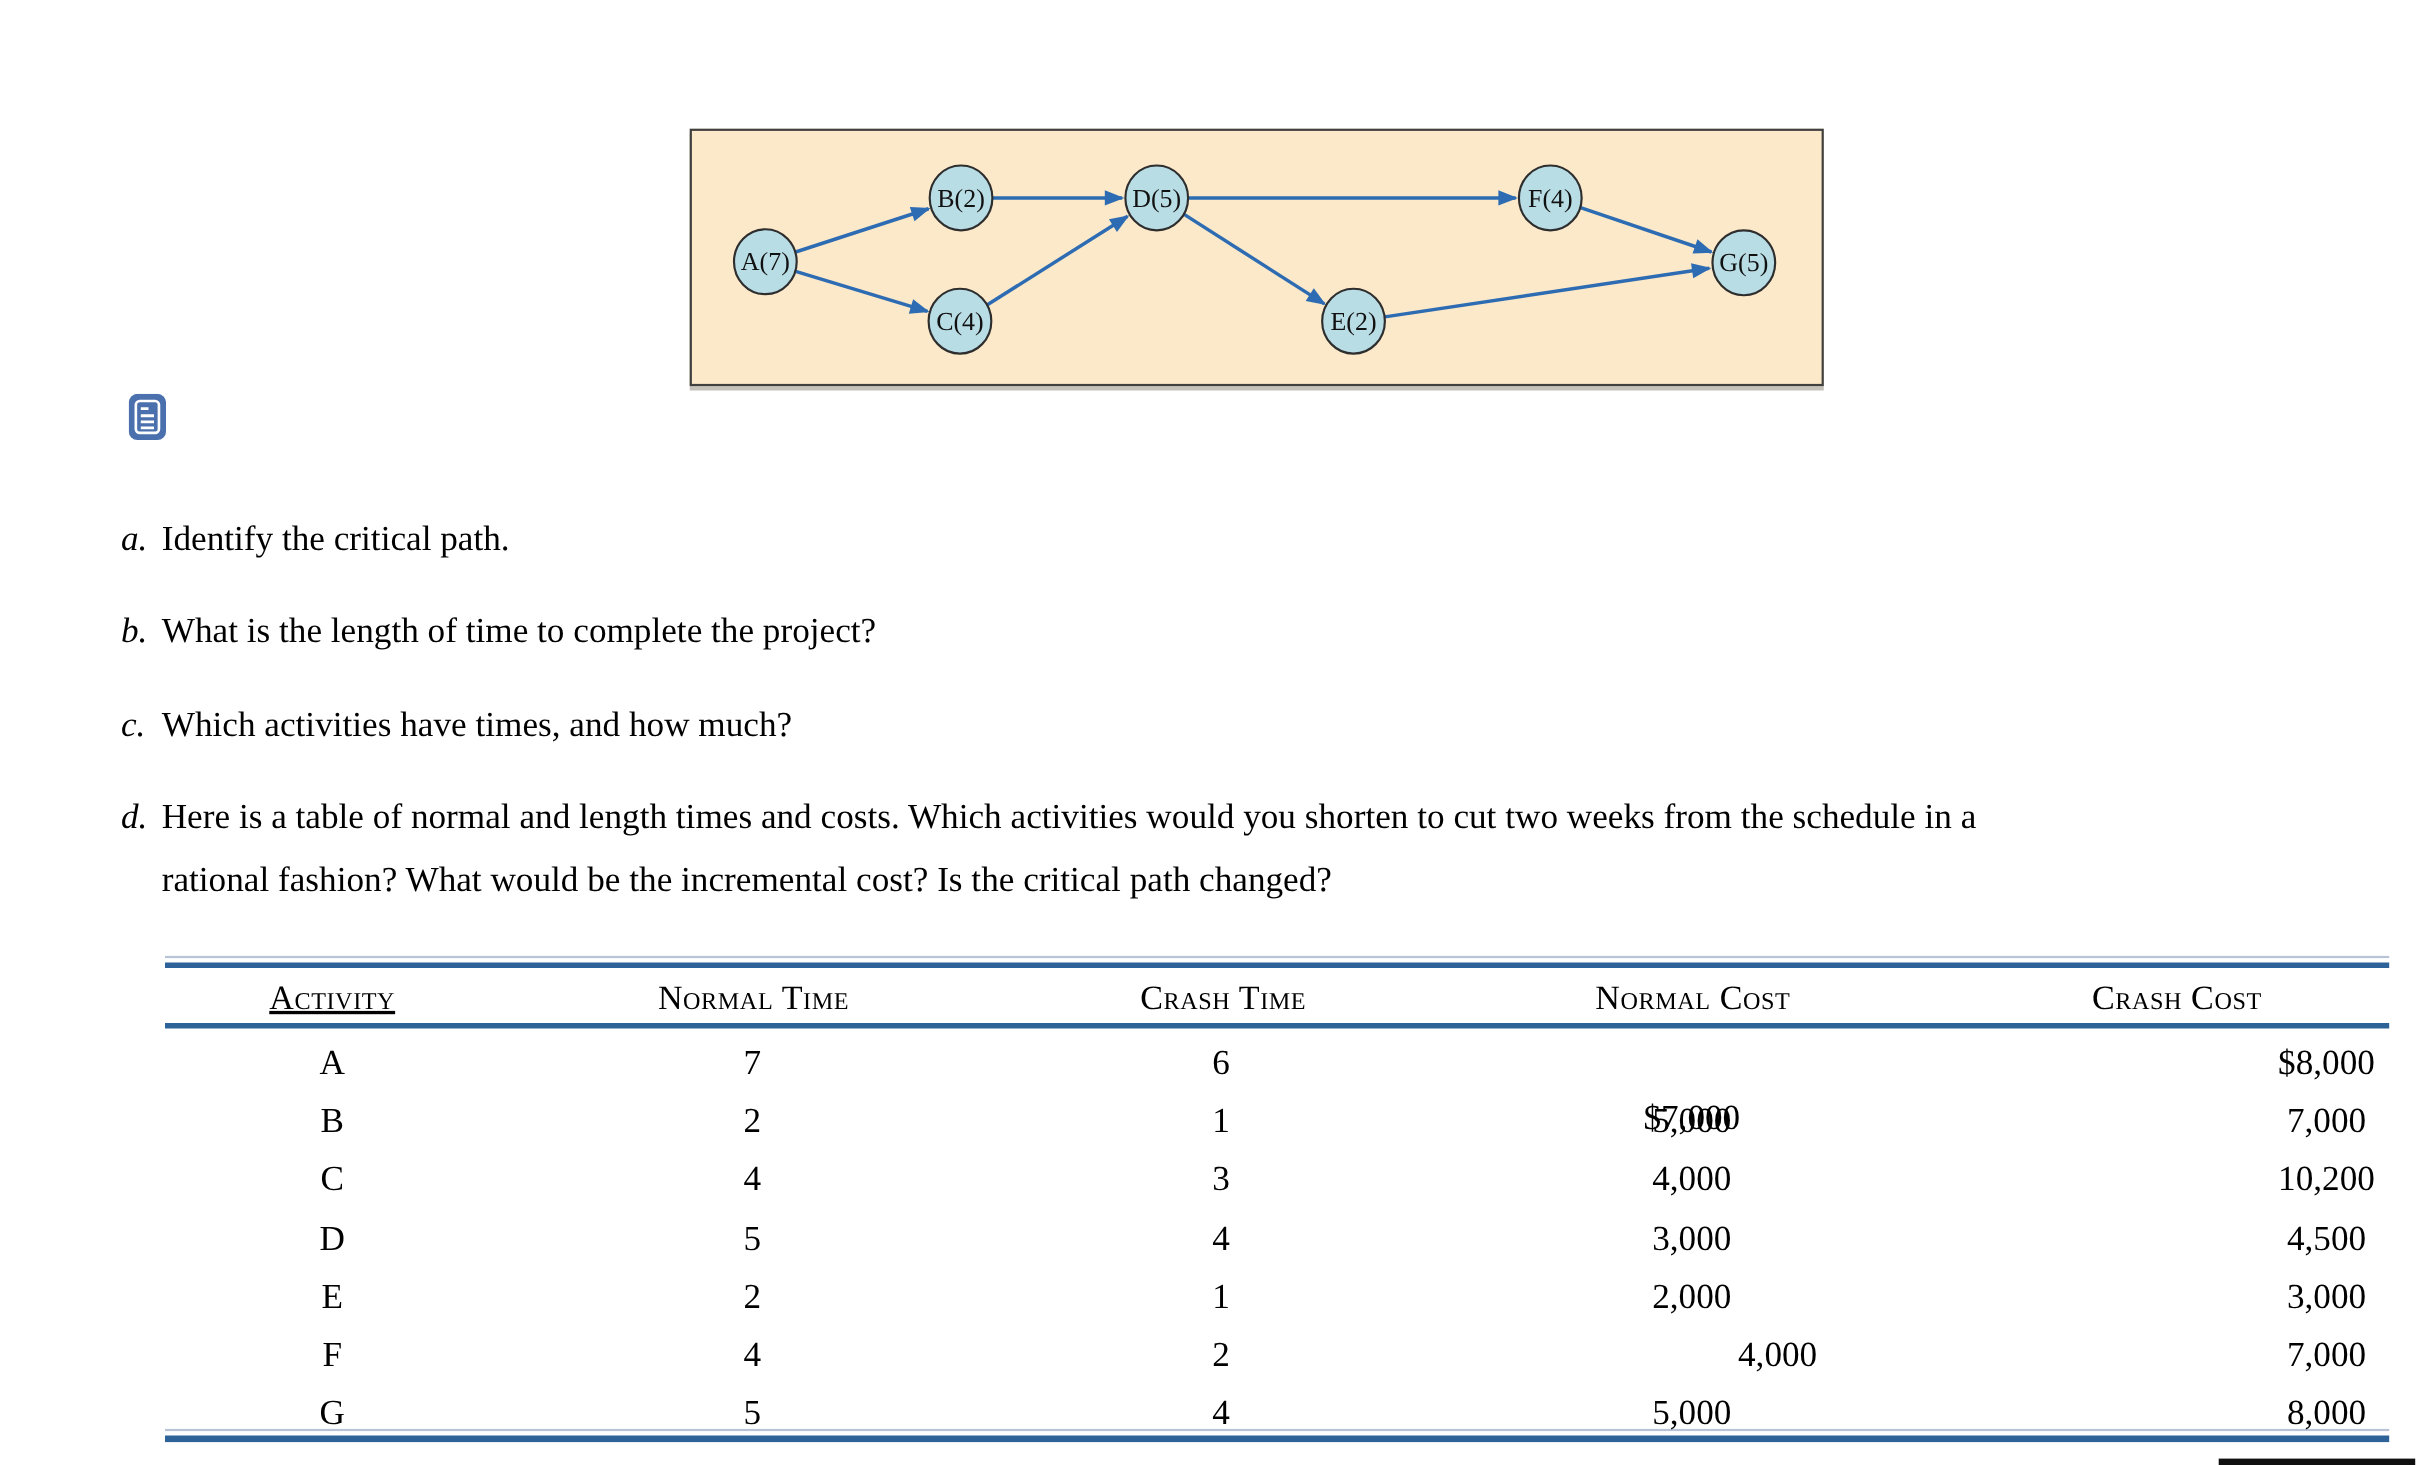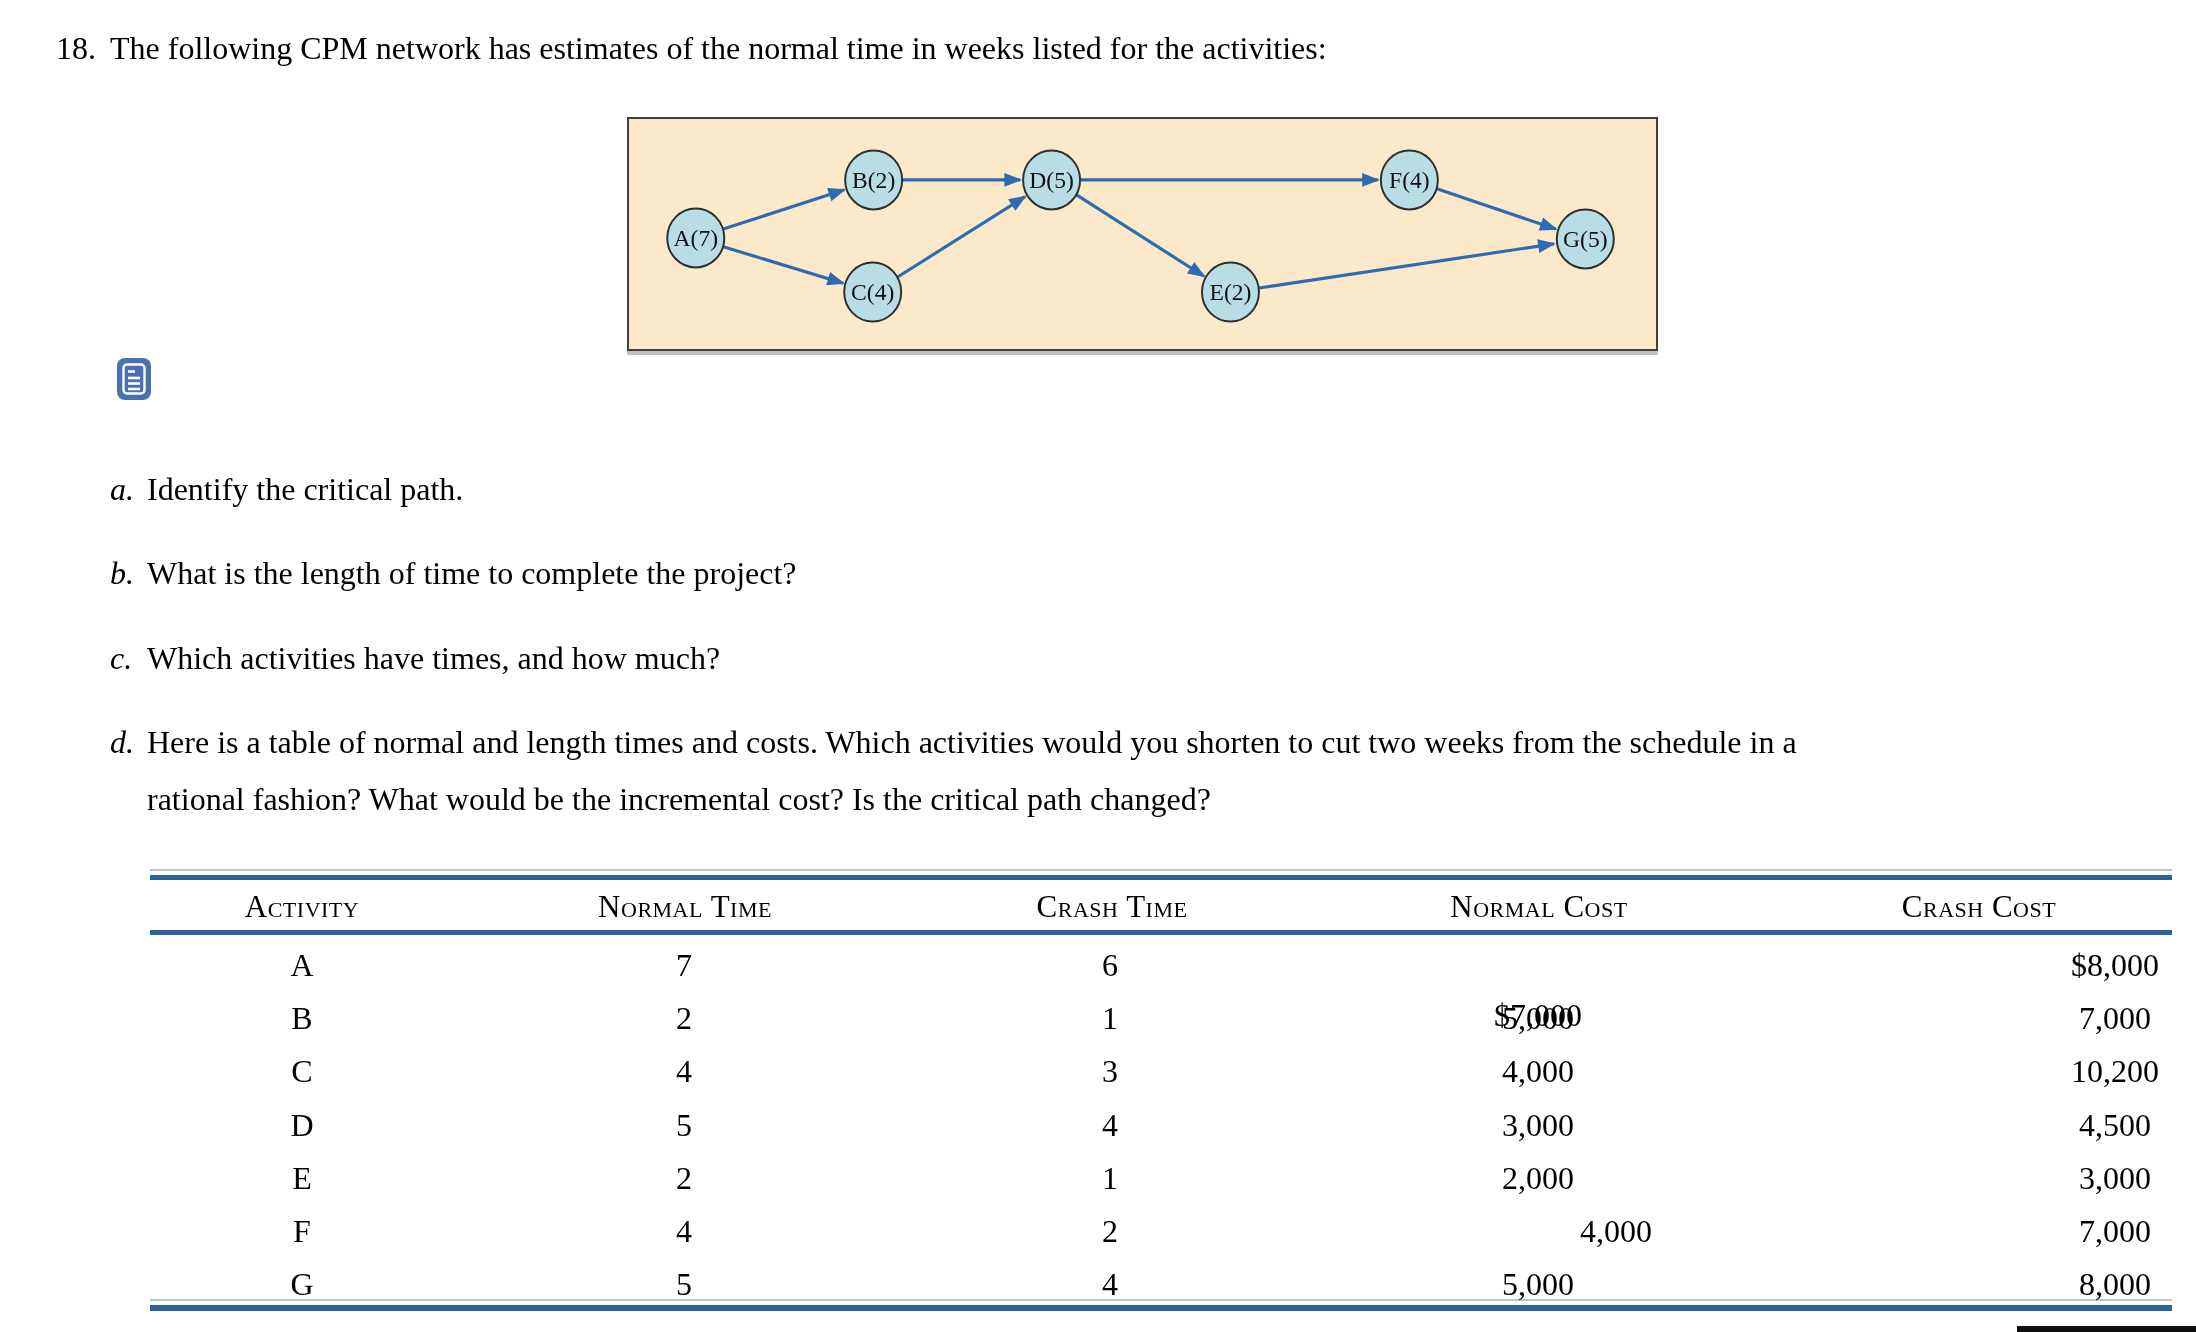--- a/index.html
+++ b/index.html
@@ -25,23 +25,20 @@
   .rule{position:absolute;left:150px;width:2022px;}
   .rule.thin{height:2px;background:#b6c4d6;}
   .rule.thick{height:5px;background:#2d6398;}
   .crop-bar{position:absolute;left:2017px;top:1326px;width:179px;height:6px;background:#101010;}
 </style>
 </head>
 <body>
 
 <div class="page">
 
-  <div class="title">
-    <span class="num">18.</span><span>The following CPM network has estimates of the normal time in weeks listed for the activities:</span>
-  </div>
 
   <div class="figure">
     <svg viewBox="0 0 1031 234">
       <defs>
         <marker id="ah" markerUnits="userSpaceOnUse" markerWidth="20" markerHeight="16" refX="17" refY="8" orient="auto">
           <path d="M1,1 L19,8 L1,15 Z" fill="#2d6cb2"></path>
         </marker>
       </defs>
       <g>
         <line class="edge" x1="89" y1="112" x2="212" y2="72" marker-end="url(#ah)"></line>
@@ -112,21 +109,21 @@
   <div class="qline" style="top:781px;">
     <span class="qtext">rational fashion? What would be the incremental cost? Is the critical path changed?</span>
   </div>
 
   <div class="rule thin" style="top:869px;"></div>
   <div class="rule thick" style="top:875px;"></div>
   <div class="rule thick" style="top:930px;"></div>
   <div class="rule thin" style="top:1299px;"></div>
   <div class="rule thick" style="top:1305px;height:6px;"></div>
 
-  <div class="thead" style="left:302px;top:889px;">Activity</div>
+  <div class="thead" style="left:302px;top:889px;text-decoration:underline;">Activity</div>
   <div class="thead" style="left:685px;top:889px;">Normal Time</div>
   <div class="thead" style="left:1112px;top:889px;">Crash Time</div>
   <div class="thead" style="left:1539px;top:889px;">Normal Cost</div>
   <div class="thead" style="left:1979px;top:889px;">Crash Cost</div>
 
   <div id="table-body">
       <div class="cell" style="left: 302px; top: 947px;">A</div>
       <div class="cell" style="left: 684px; top: 947px;">7</div>
       <div class="cell" style="left: 1110px; top: 947px;">6</div>
       <div class="cell" style="left: 1538px; top: 997px;">$7,000</div>

